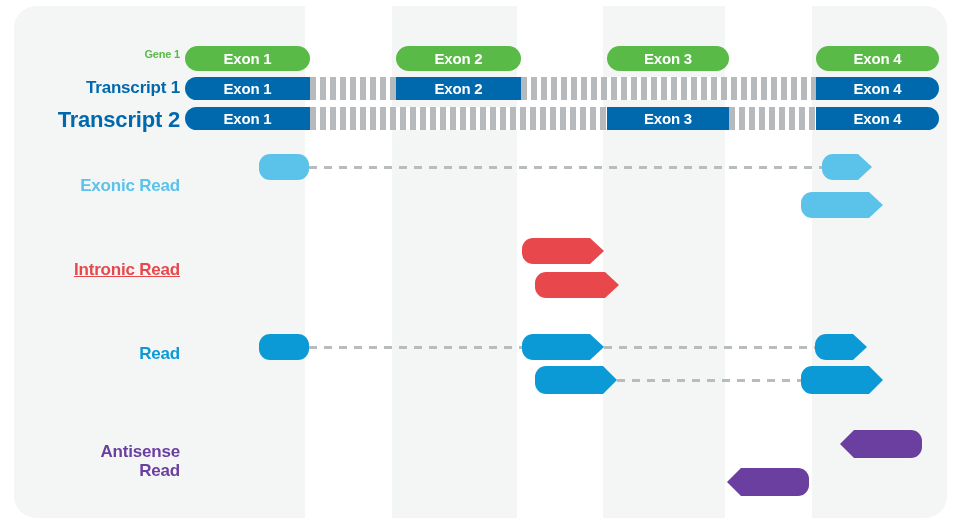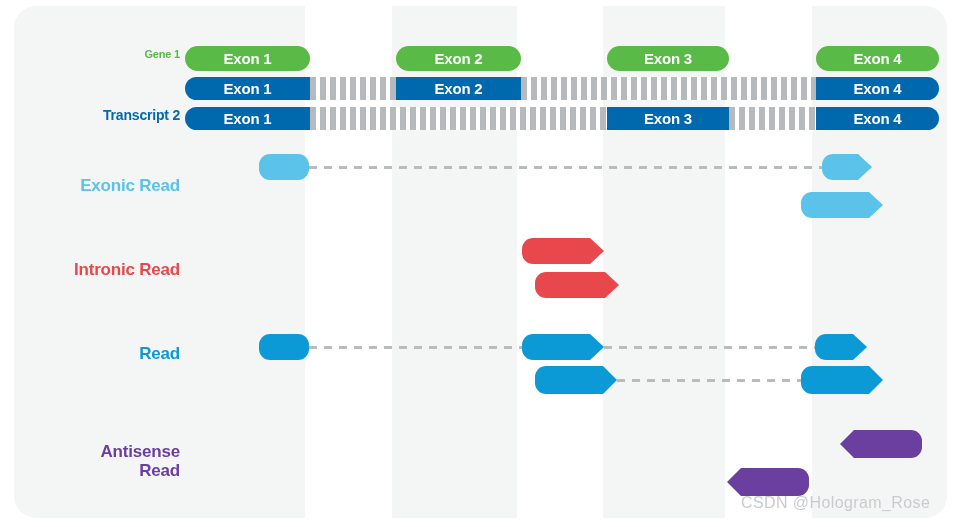--- a/index.html
+++ b/index.html
@@ -67,27 +67,30 @@
       <div class="band" style="left: 503px; width: 86px; background: rgb(255, 255, 255);"></div>
       <div class="band" style="left: 589px; width: 122px; background: rgb(244, 246, 245);"></div>
       <div class="band" style="left: 711px; width: 87px; background: rgb(255, 255, 255);"></div>
       <div class="band" style="left: 798px; width: 128px; background: rgb(244, 246, 245);"></div>
     </div>
 
   <div id="labels">
       <div class="lab" style="top: 42px; color: rgb(90, 186, 71); font-size: 11px;">
         <div>Gene 1</div>
       </div>
-      <div class="lab" style="top: 102px; color: rgb(0, 105, 173); font-size: 14px;">
+      <div class="lab" style="top: 72px; color: rgb(0, 105, 173); font-size: 17px;">
+        <div>Transcript 1</div>
+      </div>
+      <div class="lab" style="top: 102px; color: rgb(0, 105, 173); font-size: 22px;">
         <div>Transcript 2</div>
       </div>
       <div class="lab" style="top: 170px; color: rgb(91, 194, 234); font-size: 17px;">
         <div>Exonic Read</div>
       </div>
-      <div class="lab" style="top: 254px; color: rgb(232, 71, 76); font-size: 17px;">
+      <div class="lab" style="top: 254px; color: rgb(232, 71, 76); font-size: 17px; text-decoration: underline;">
         <div>Intronic Read</div>
       </div>
       <div class="lab" style="top: 338px; color: rgb(12, 154, 215); font-size: 17px;">
         <div>Read</div>
       </div>
       <div class="lab" style="top: 436px; color: rgb(107, 63, 160); font-size: 17px; text-align: right;">
         <div>Antisense</div>
         <div>Read</div>
       </div>
     </div>
@@ -136,14 +139,13 @@
       <div class="dash" style="left: 599px; width: 184px; top: 44.5px;"></div>
       <div class="seg arrow-r" style="left: 517px; width: 82px; top: 32px; height: 28px; background: rgb(12, 154, 215);"></div>
       <div class="seg arrow-r" style="left: 783px; width: 82px; top: 32px; height: 28px; background: rgb(12, 154, 215);"></div>
     </div>
 
   <div class="track" id="track-antisense" style="top:424px;height:70px">
       <div class="seg arrow-l" style="left: 822px; width: 82px; top: 0px; height: 28px; background: rgb(107, 63, 160);"></div>
       <div class="seg arrow-l" style="left: 709px; width: 82px; top: 38px; height: 28px; background: rgb(107, 63, 160);"></div>
     </div>
 
-  <div id="watermark" style="left: 727px; top: 488px; color: rgb(201, 204, 207);">CSDN @Hologram_Rose</div>
 </div>
 
 </body></html>

